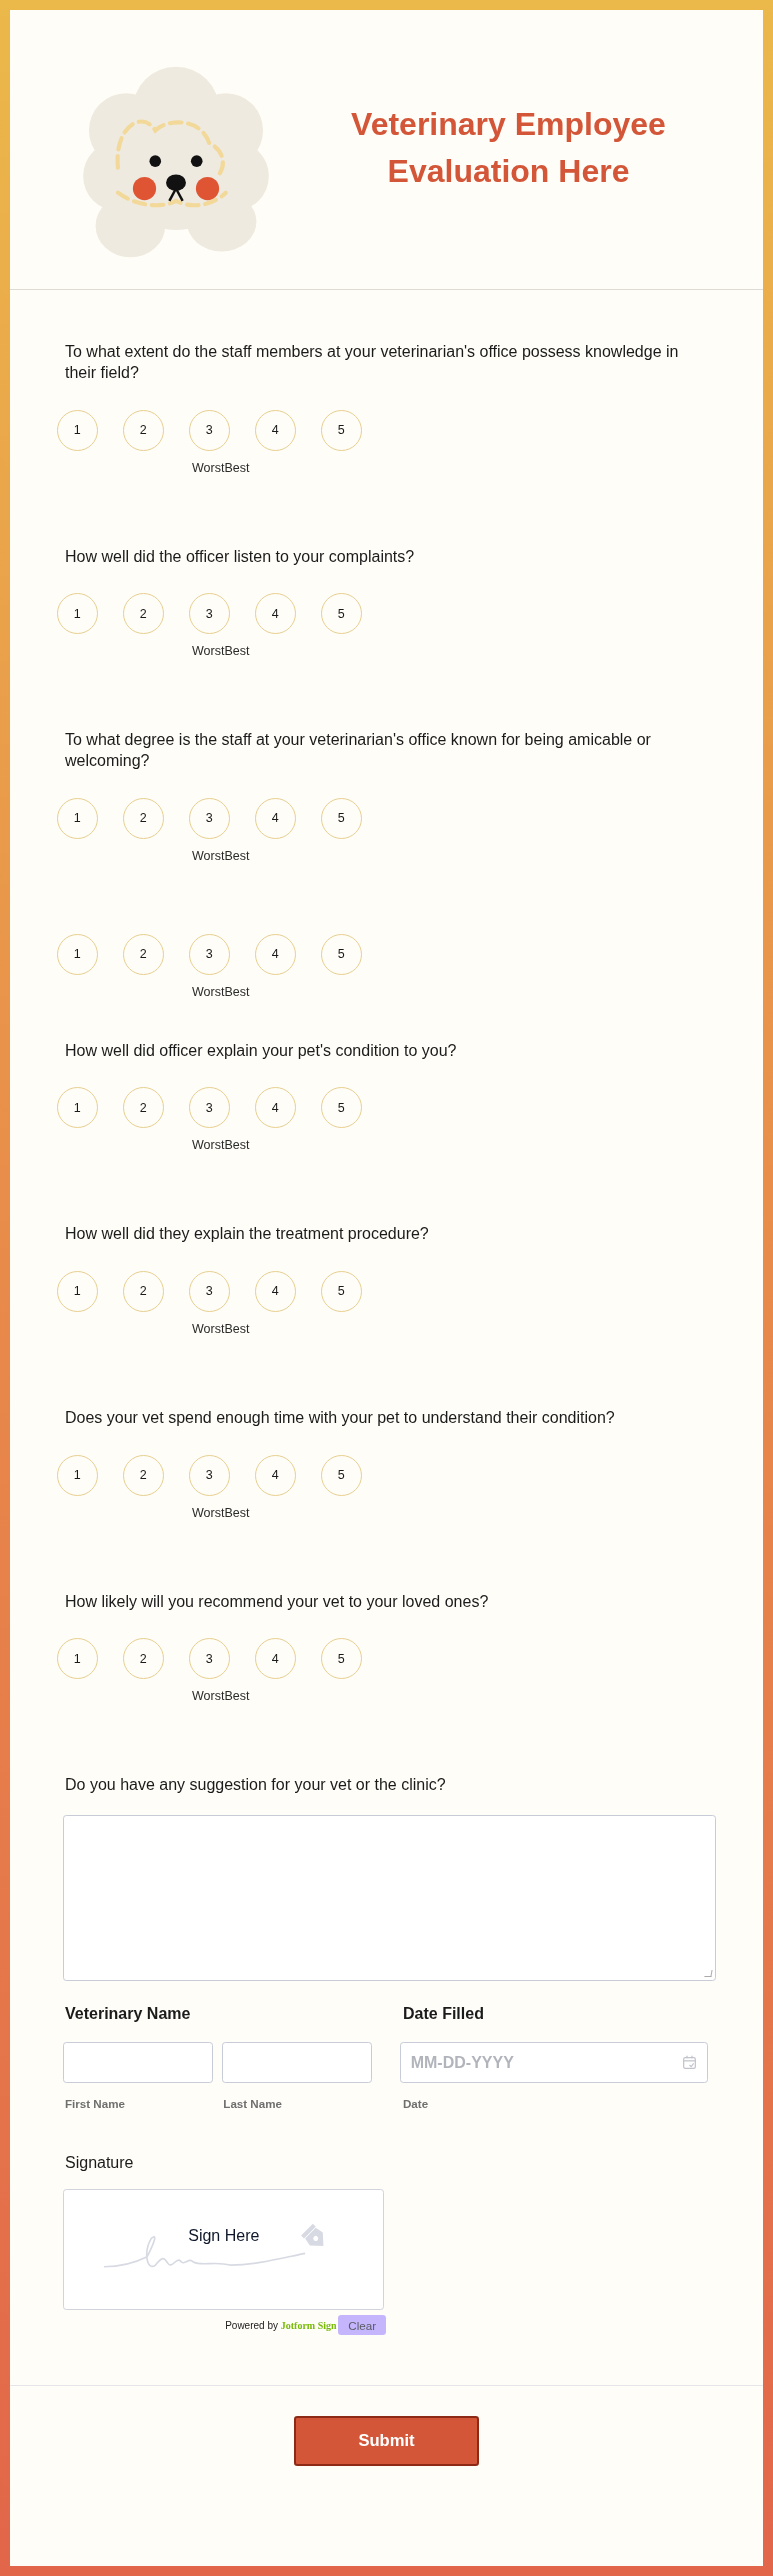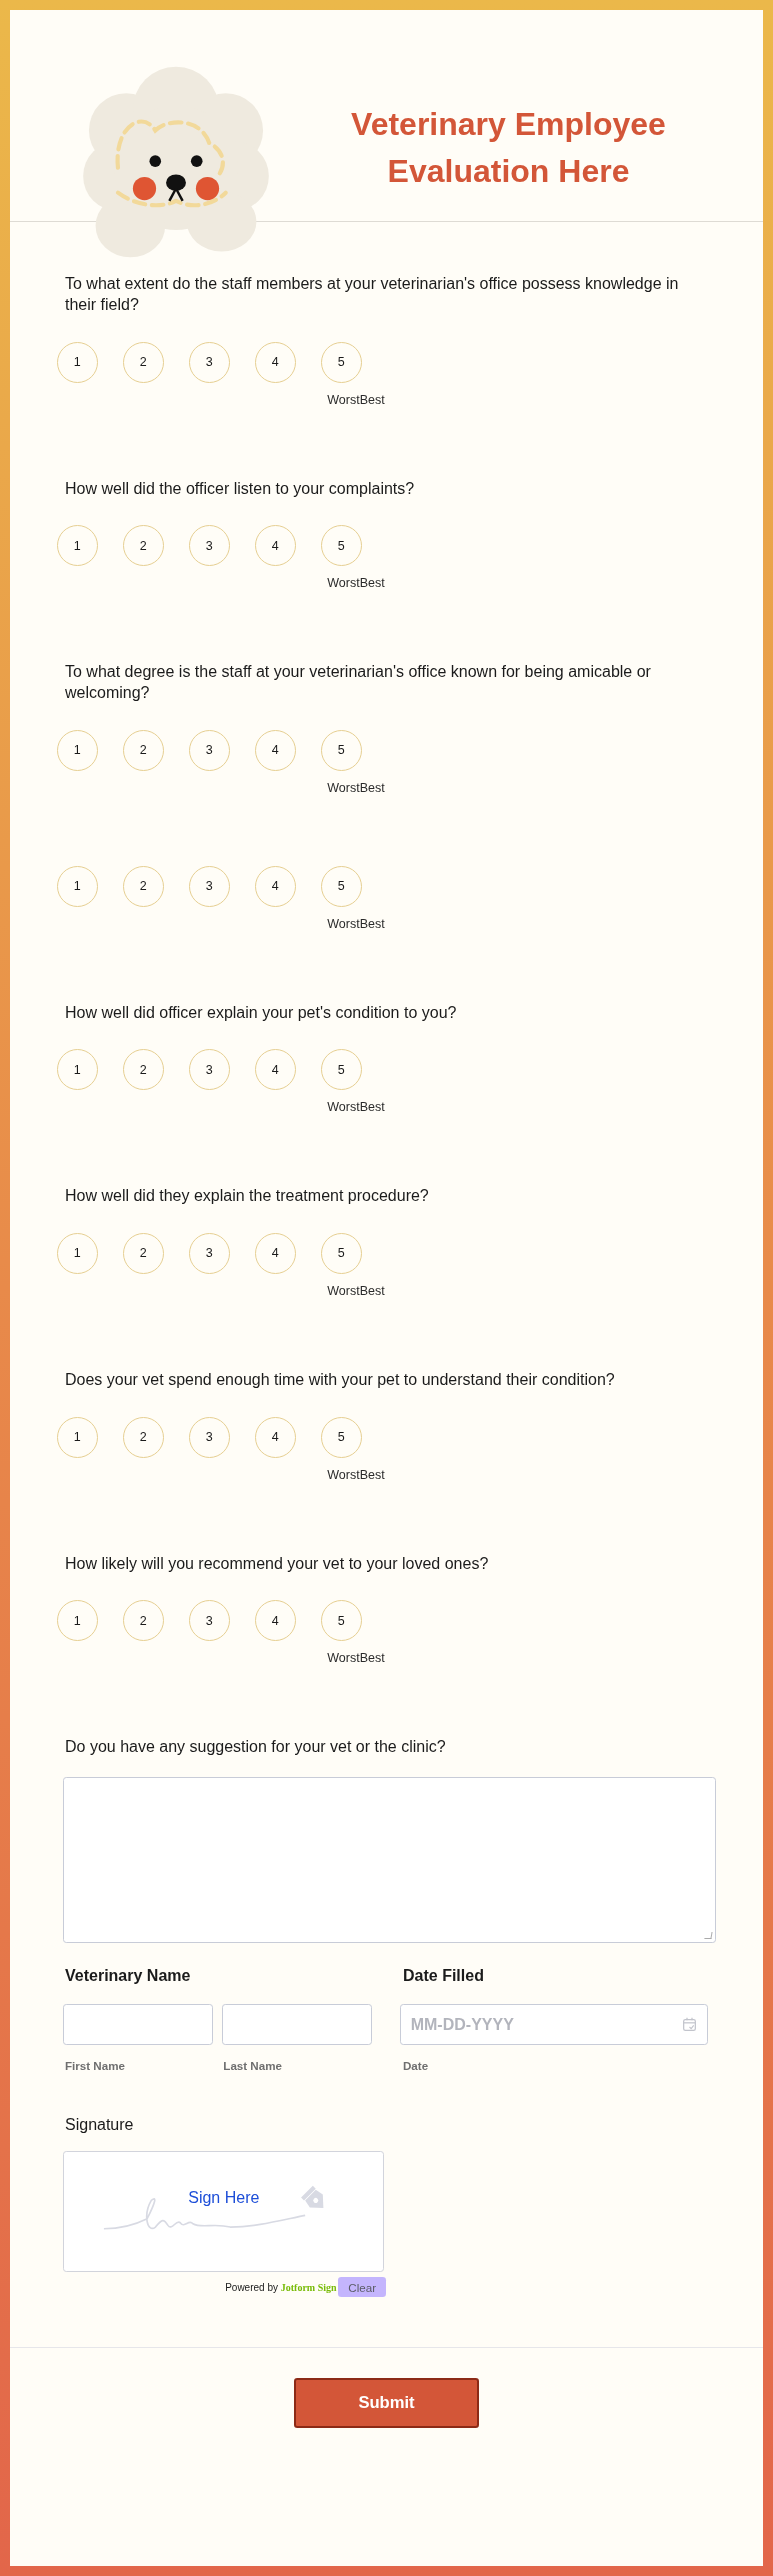--- a/index.html
+++ b/index.html
@@ -10,21 +10,21 @@
     padding: 10px 10px 10px 10px;
     min-height: 2576px;
   }
   .form {
     width: 753px;
     background: #fffdf7;
     min-height: 2556px;
     position: relative;
   }
   .header {
-    height: 212px;
+    height: 280px;
     display: flex;
     align-items: center;
     border-bottom: 0.8px solid #dedbd4;
     position: relative;
   }
   .dog {
     position: absolute;
     left: 58px;
     top: 50px;
     width: 216px;
@@ -63,21 +63,21 @@
     display: flex; align-items: center; justify-content: center;
     font-size: 12.5px;
     color: #1b1b1b;
     cursor: pointer;
   }
   .scale-labels {
     width: 328px;
     margin-left: -8.3px;
     margin-top: 10px;
     display: flex;
-    justify-content: flex-end;
+    justify-content: center;
     font-size: 12.5px;
     color: #2b2b2b;
   }
   .textarea {
     width: 653px;
     height: 166px;
     margin-top: 20px;
     margin-left: -1.7px;
     border: 1.2px solid #c8ccd8;
     border-radius: 3.3px;
@@ -118,21 +118,21 @@
     width: 321px; height: 121px;
     border: 1.2px solid #d2d4dc;
     border-radius: 3.3px;
     background: #fff;
     margin-top: 16.6px; margin-left: -1.7px;
     position: relative;
   }
   .sign-here {
     position: absolute; left: 0; right: 0; top: 37px;
     text-align: center;
-    font-size: 16px; color: #1d4ed8;
+    font-size: 16px; color: #0f172a;
   }
   .sig-foot {
     width: 321px;
     display: flex; justify-content: flex-end; align-items: center;
     margin-top: 5px;
   }
   .powered { font-size: 10px; color: #1b1b1b; }
   .powered b { color: #78bb07; font-family: Liberation Serif, serif; }
   .clear-btn {
     background: #c4b5fd; color: #5a5c66; font-size: 11.6px;
@@ -234,21 +234,21 @@
         <div class="scale-opt">3</div>
         <div class="scale-opt">4</div>
         <div class="scale-opt">5</div>
       </div>
       <div class="scale-labels">
         <span>Worst</span>
         <span>Best</span>
       </div>
     </div>
 
-    <div class="question" style="margin-top:71px;">
+    <div class="question" style="margin-top:41px;">
       <div class="q-label">How well did officer explain your pet's condition to you?</div>
       <div class="scale">
         <div class="scale-opt">1</div>
         <div class="scale-opt">2</div>
         <div class="scale-opt">3</div>
         <div class="scale-opt">4</div>
         <div class="scale-opt">5</div>
       </div>
       <div class="scale-labels">
         <span>Worst</span>

